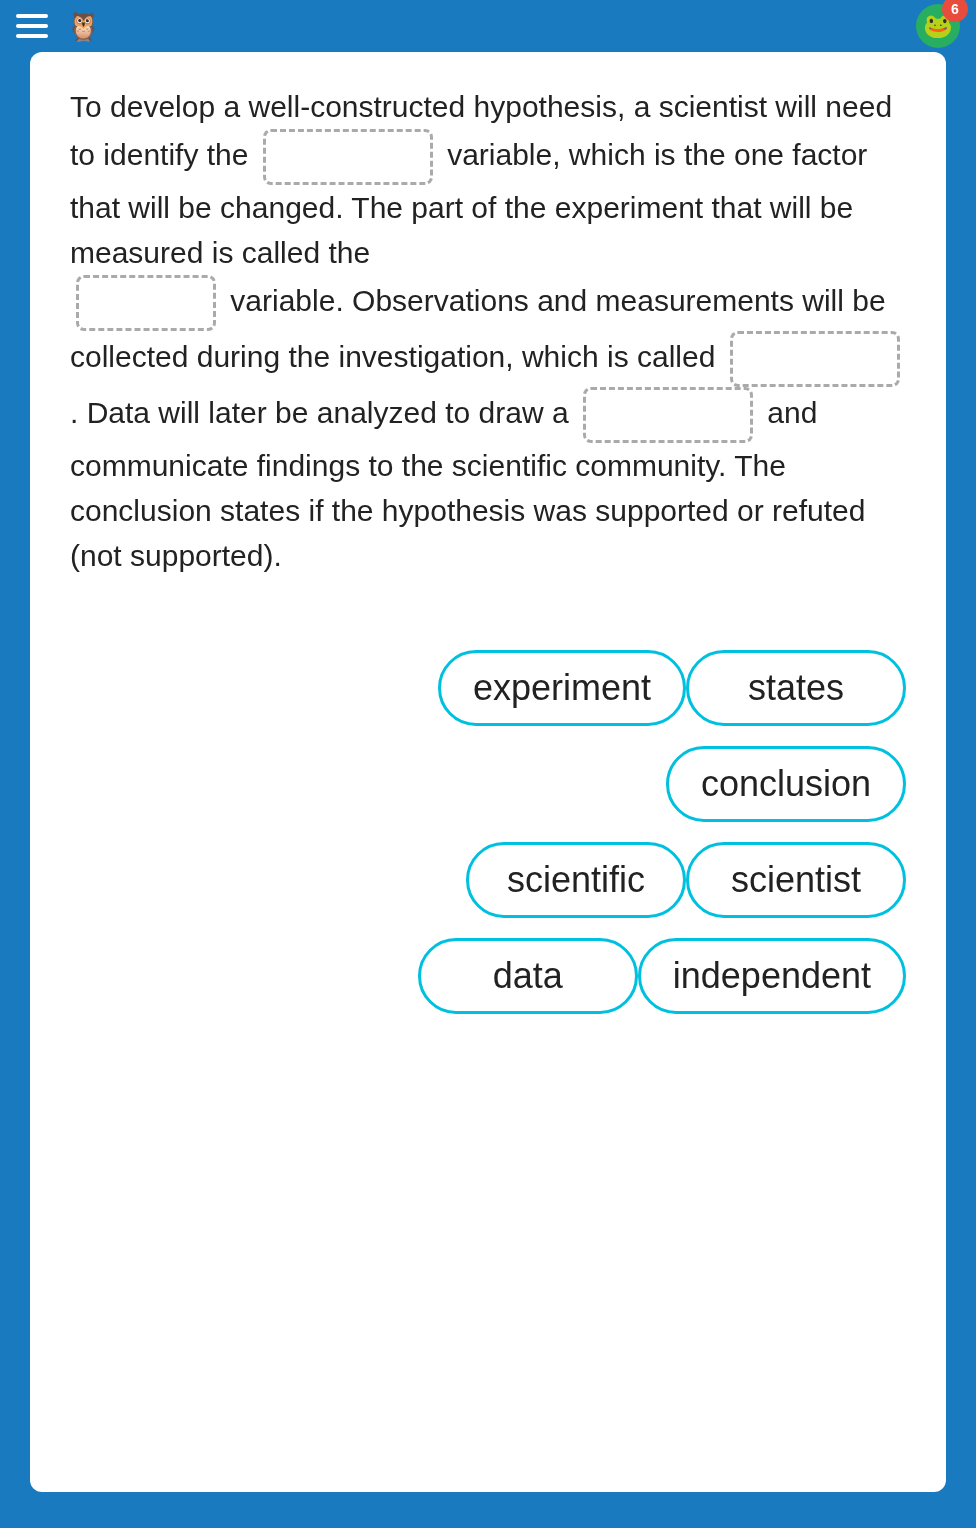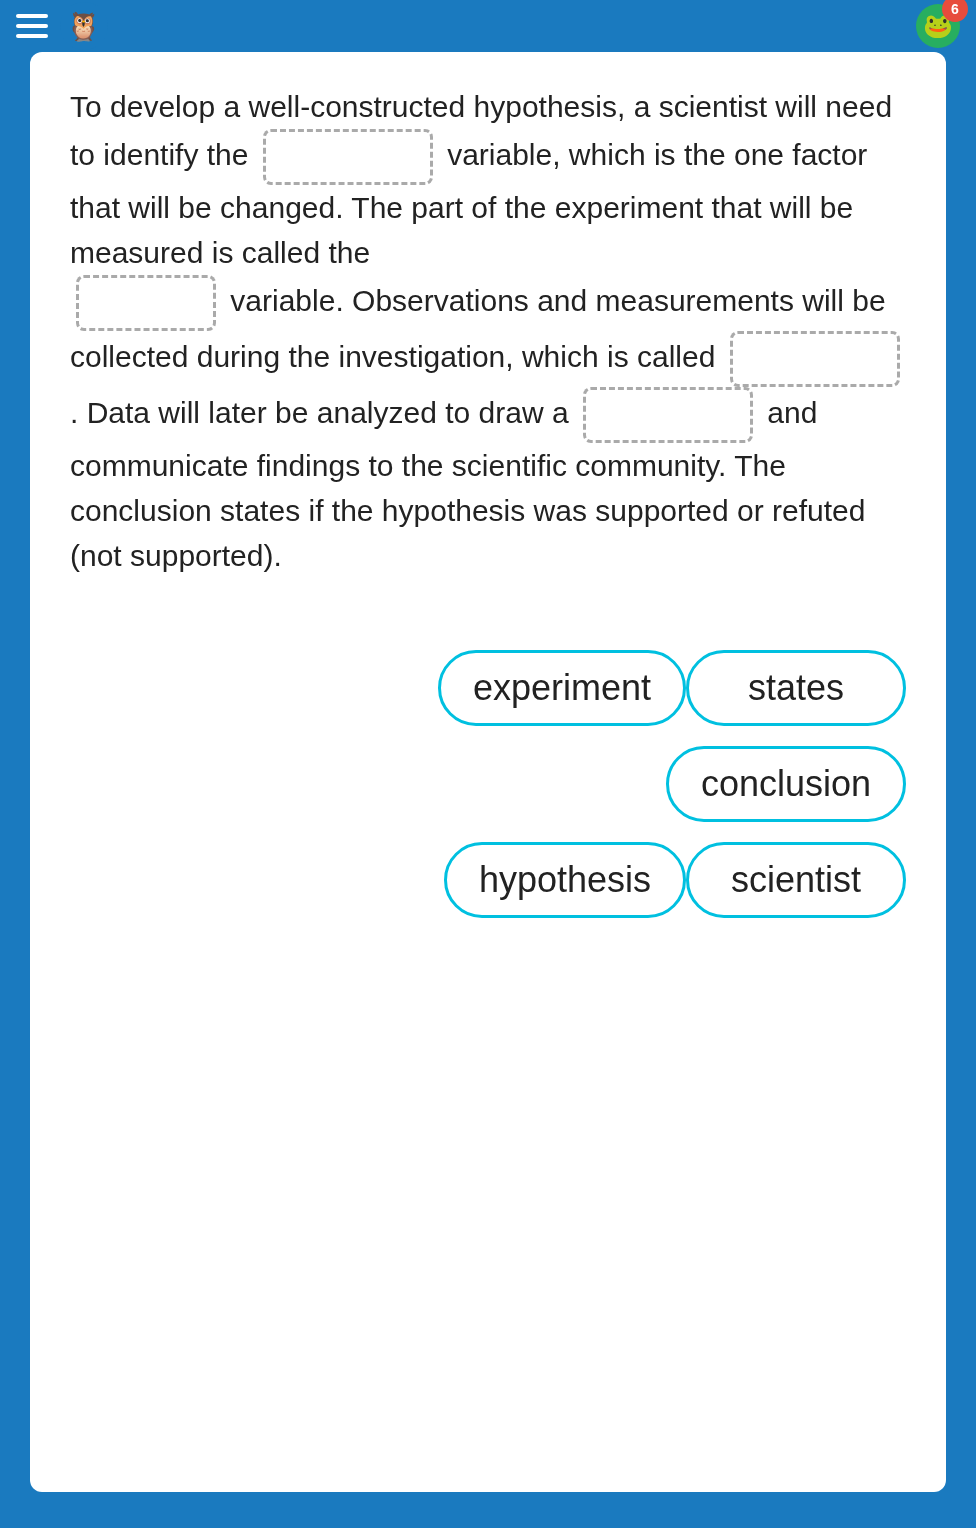--- a/index.html
+++ b/index.html
@@ -204,20 +204,24 @@
     <div class="word-bank-row">
       <div class="word-chip">experiment</div>
       <div class="word-chip">states</div>
     </div>
 
     <div class="word-bank-row">
       <div class="word-chip">conclusion</div>
     </div>
 
     <div class="word-bank-row">
-      <div class="word-chip">hypothesis</div>
+      <div class="word-chip">scientific</div>
       <div class="word-chip">scientist</div>
     </div>
 
+    <div class="word-bank-row">
+      <div class="word-chip">data</div>
+      <div class="word-chip">independent</div>
+    </div>
 
   </div>
 
 </div>
 
 </body></html>

